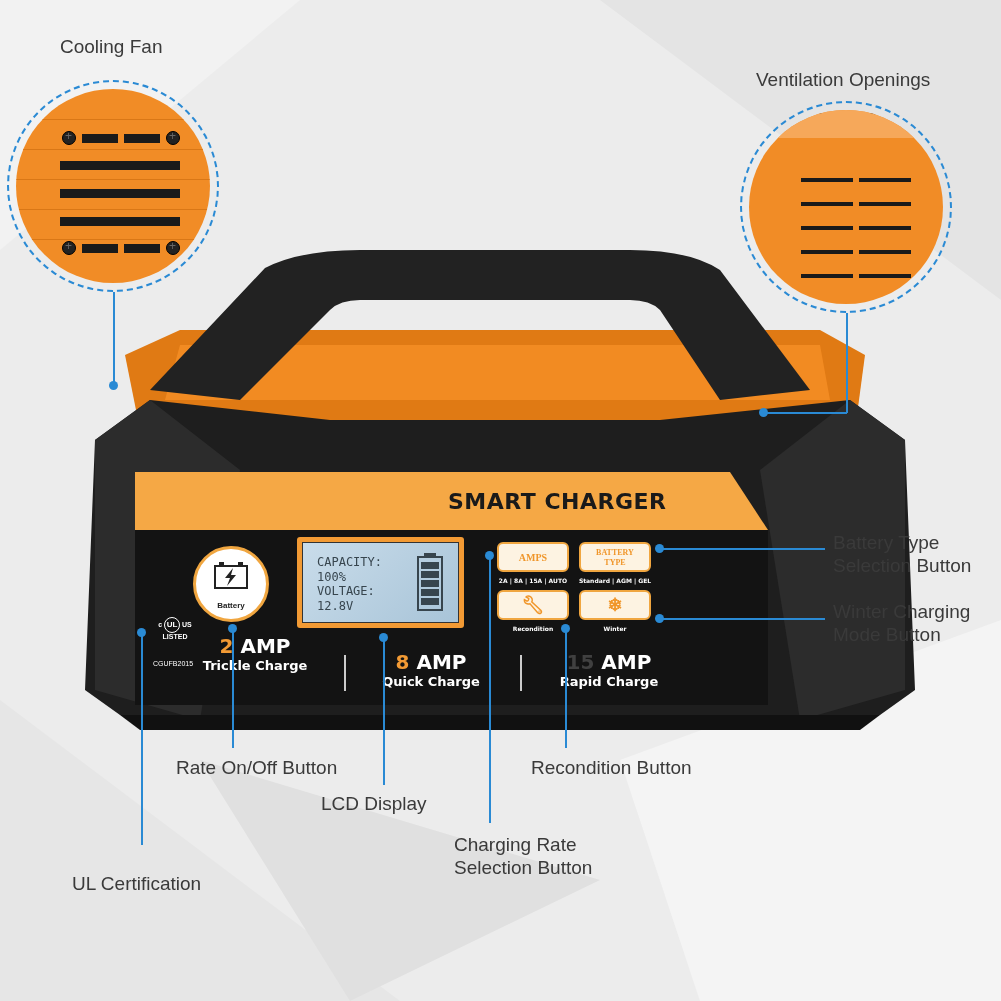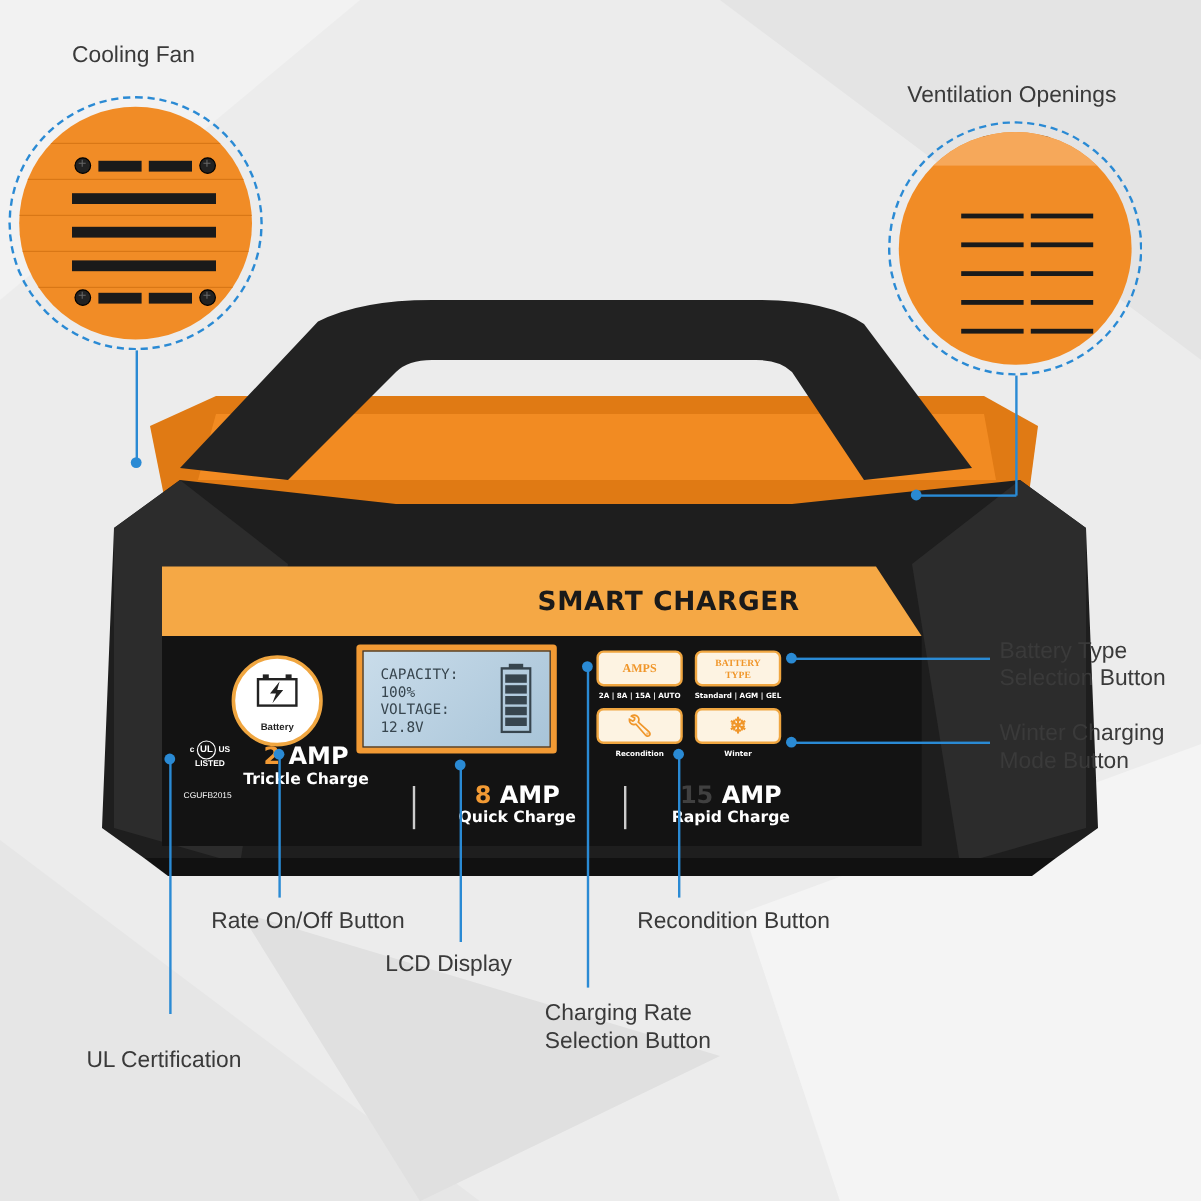--- a/index.html
+++ b/index.html
@@ -95,21 +95,21 @@
 <div class="sub" style="left:577px;top:577px;width:76px">Standard | AGM | GEL</div>
 <div class="btn" style="left:497px;top:590px;width:72px;height:30px">
   <span style="font-size:18px;line-height:26px">🔧︎</span>
 </div>
 <div class="sub" style="left:495px;top:625px;width:76px">Recondition</div>
 <div class="btn" style="left:579px;top:590px;width:72px;height:30px">
   <span style="font-size:18px;line-height:26px">❄</span>
 </div>
 <div class="sub" style="left:577px;top:625px;width:76px">Winter</div>
 
-<div style="position:absolute;left:190px;top:618px;width:130px;text-align:center">
+<div style="position:absolute;left:190px;top:634px;width:130px;text-align:center">
   <div class="panel-text" style="position:static;font-size:20px"><span style="color:#f29a34">2</span><span> AMP</span></div>
   <div class="panel-text" style="position:static;font-size:13px">Trickle Charge</div>
 </div>
 <div style="position:absolute;left:344px;top:655px;width:2px;height:36px;background:#ccc"></div>
 <div style="position:absolute;left:366px;top:650px;width:130px;text-align:center">
   <div class="panel-text" style="position:static;font-size:20px"><span style="color:#f29a34">8</span><span> AMP</span></div>
   <div class="panel-text" style="position:static;font-size:13px">Quick Charge</div>
 </div>
 <div style="position:absolute;left:520px;top:655px;width:2px;height:36px;background:#ccc"></div>
 <div style="position:absolute;left:544px;top:650px;width:130px;text-align:center">

